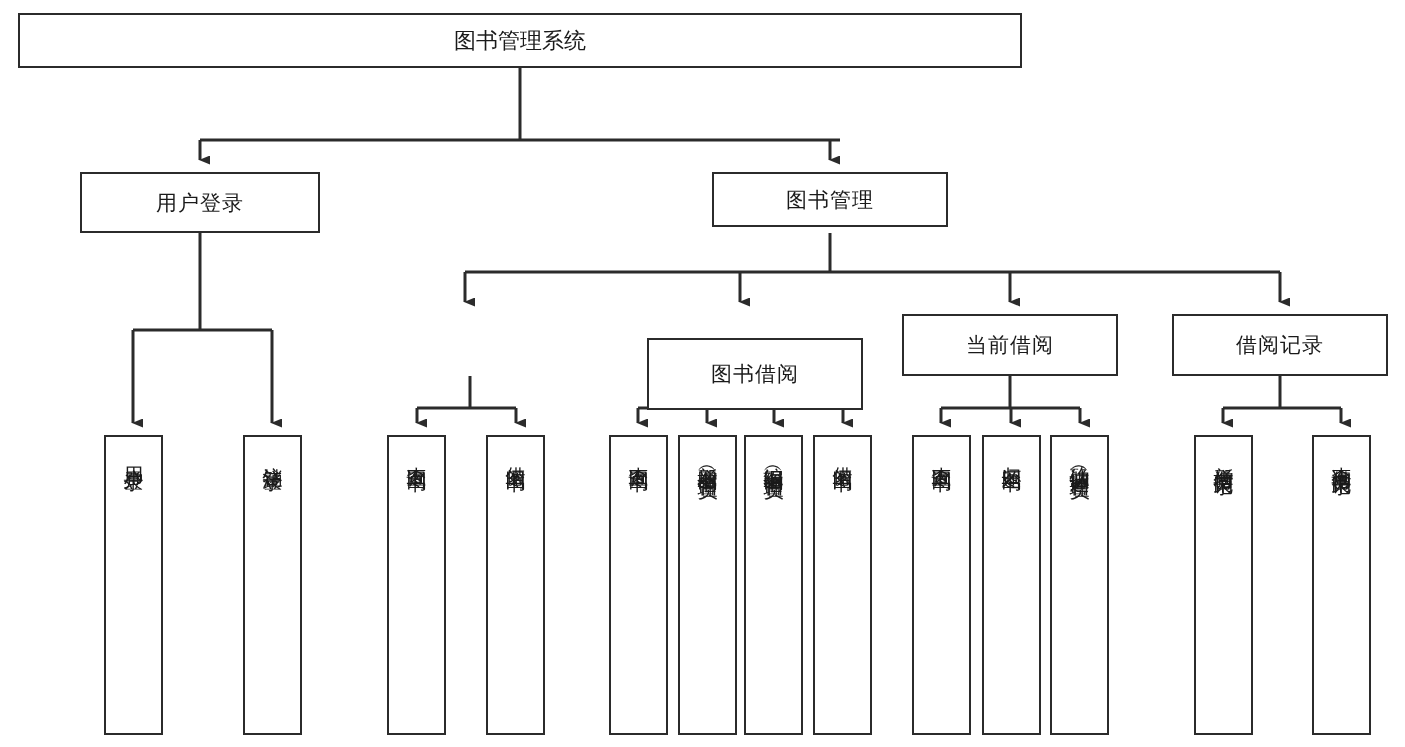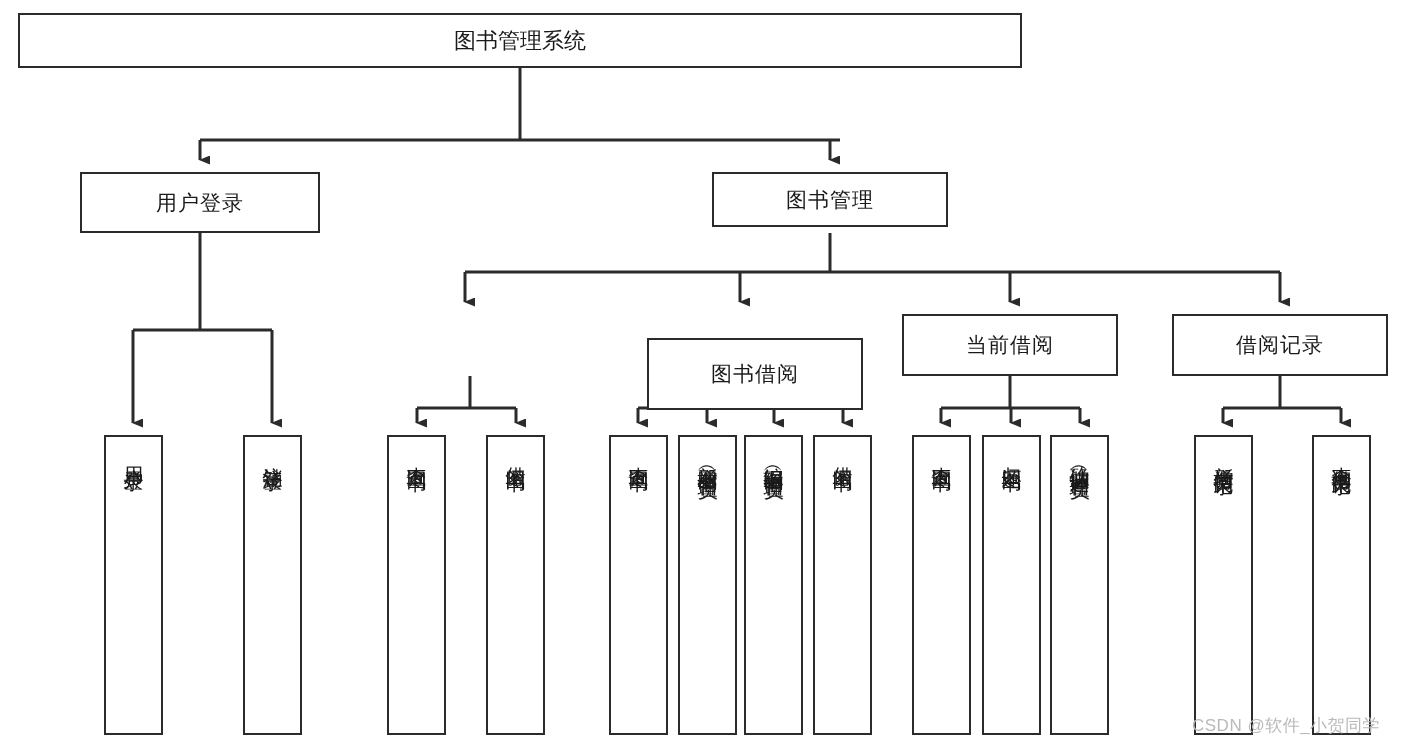--- a/index.html
+++ b/index.html
@@ -126,15 +126,14 @@
   <div class="leaf" style="left:1050px;top:435px;width:59px;height:300px;">
     <span class="vt">确认归还（管理员）</span>
   </div>
   <div class="leaf" style="left:1194px;top:435px;width:59px;height:300px;">
     <span class="vt">新增借阅记录</span>
   </div>
   <div class="leaf" style="left:1312px;top:435px;width:59px;height:300px;">
     <span class="vt">查询借阅记录</span>
   </div>
 
-  <div id="watermark">CSDN @软件_小贺同学</div>
 
 </div>
 
 </body></html>

